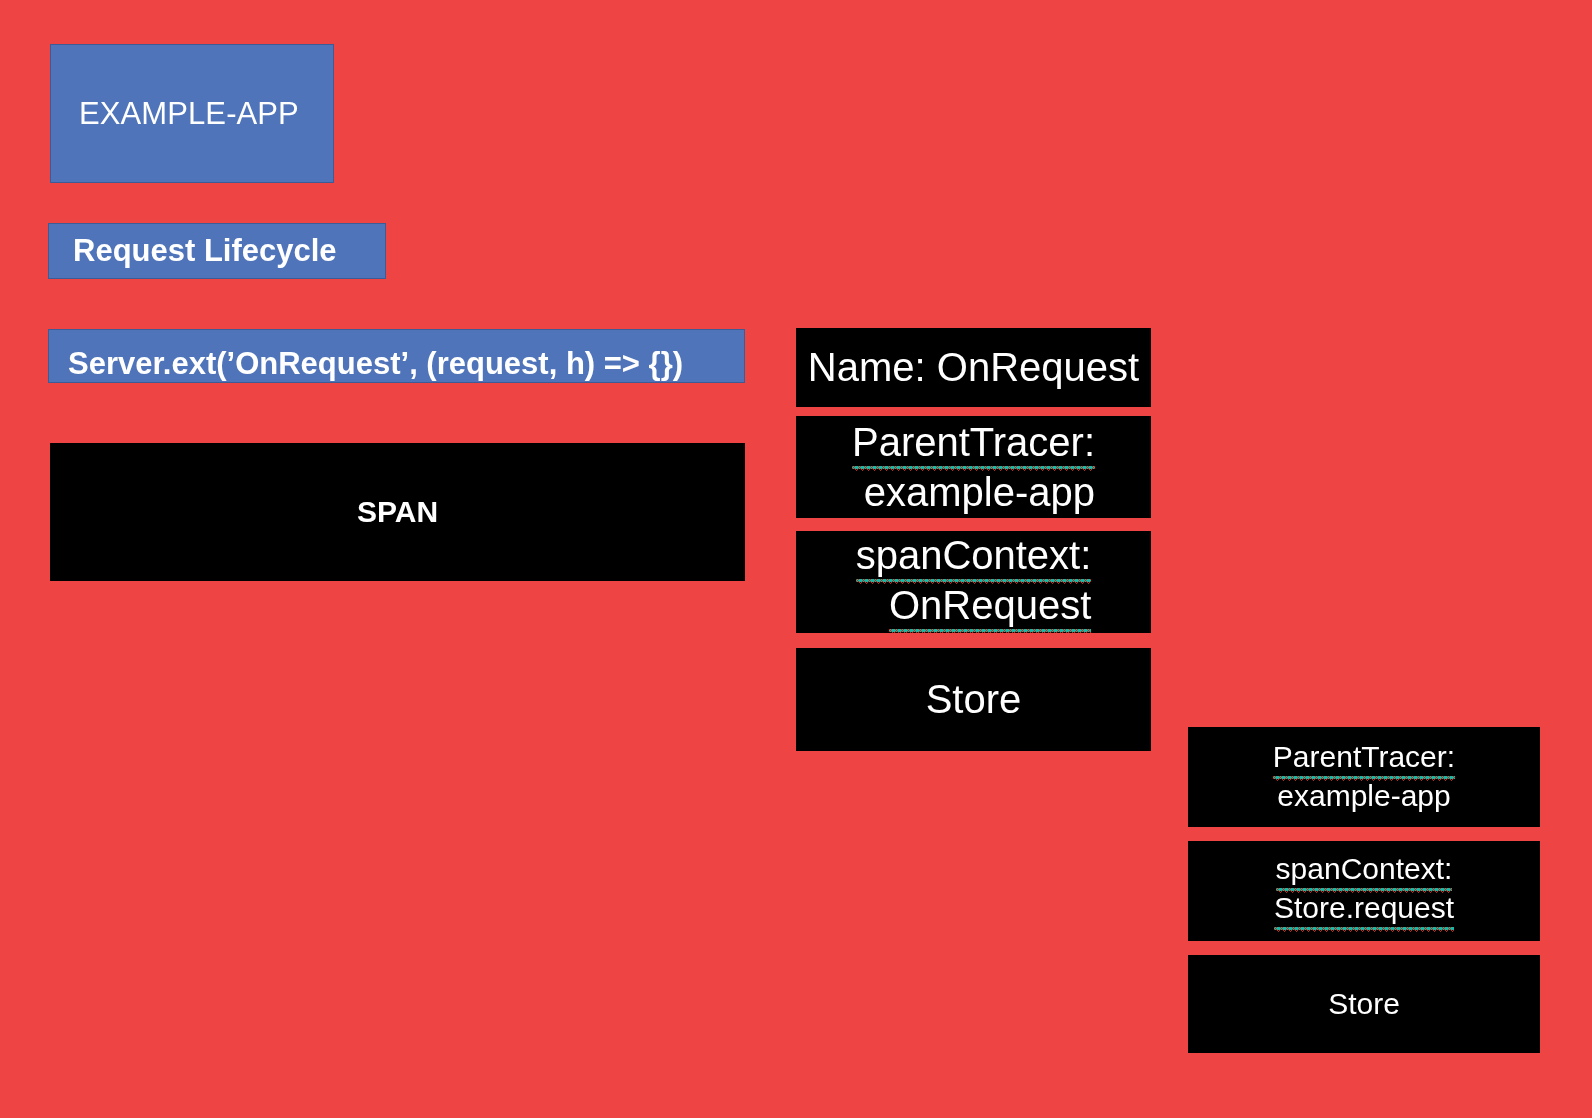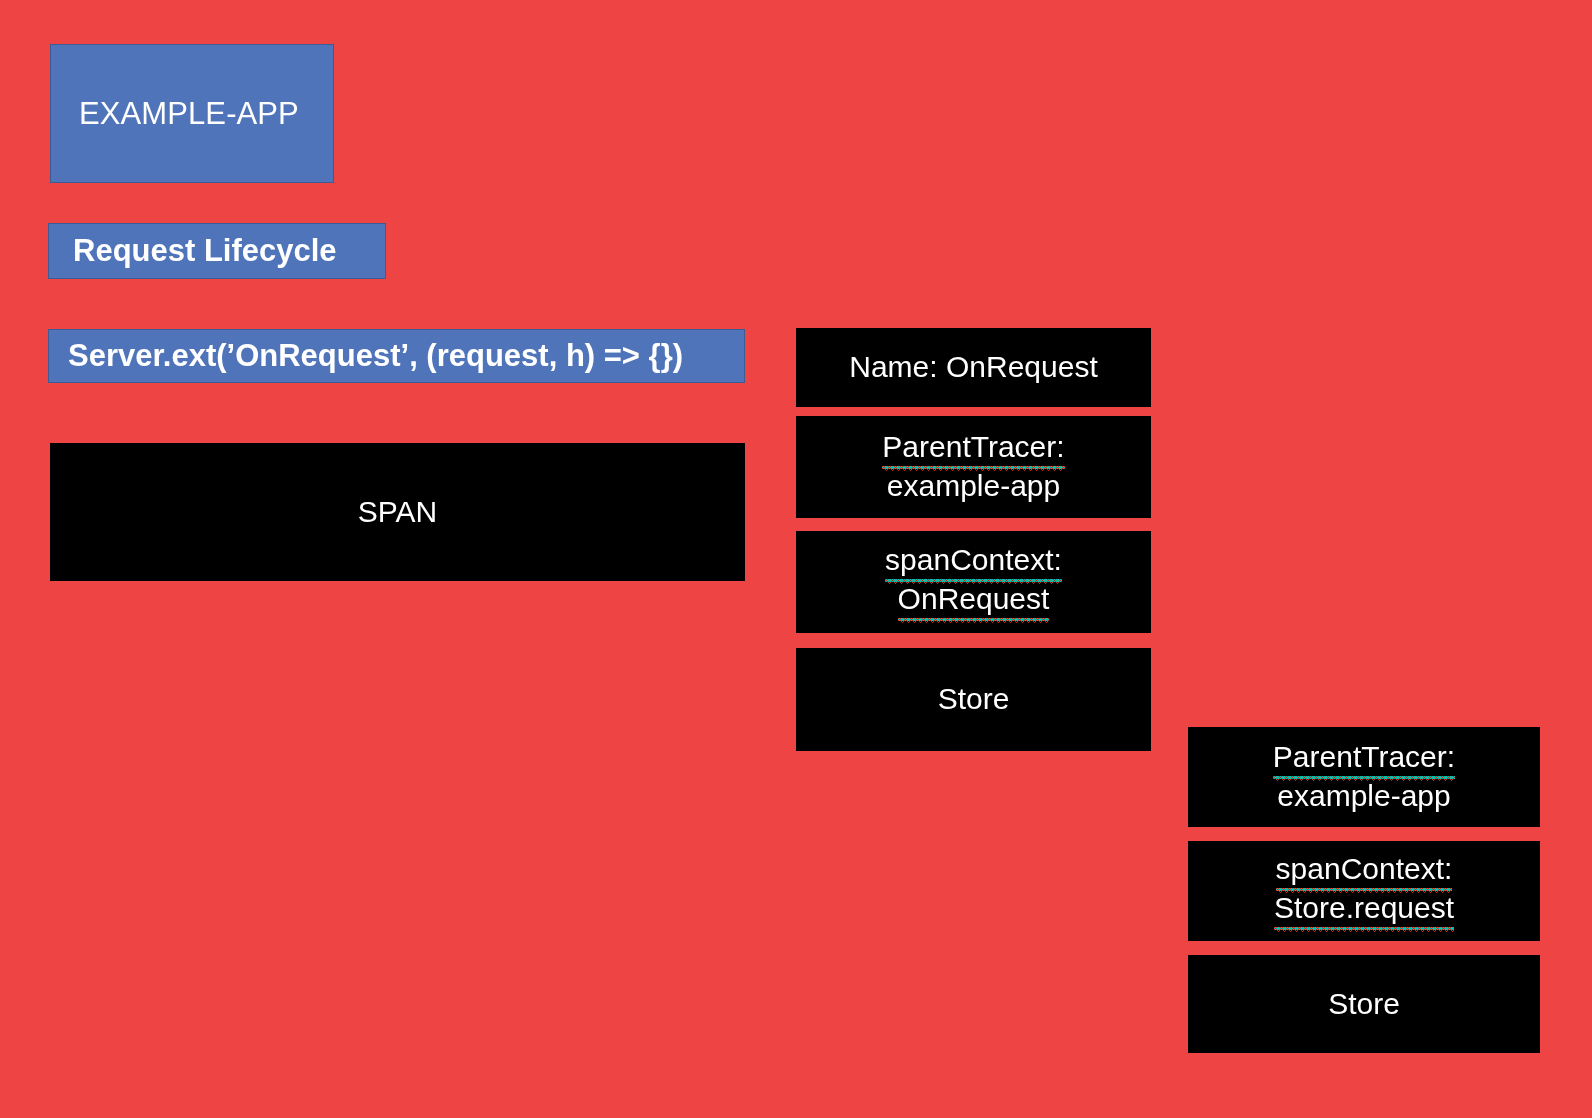--- a/index.html
+++ b/index.html
@@ -59,20 +59,21 @@
     font-size: 31px;
     font-weight: 700;
   }
 
   #box-server-ext {
     left: 48px;
     top: 329px;
     width: 697px;
     height: 54px;
     padding-left: 19px;
+    align-items: flex-end;
   }
   #box-server-ext .txt {
     font-size: 31px;
     font-weight: 700;
   }
 
   
   .black-box {
     position: absolute;
     background: #000000;
@@ -91,31 +92,31 @@
   }
 
   #box-span {
     left: 50px;
     top: 443px;
     width: 695px;
     height: 138px;
   }
   #box-span .txt {
     font-size: 30px;
-    font-weight: 400;
+    font-weight: 700;
   }
 
   
   .col-mid { left: 796px; width: 355px; }
   #mid-name        { top: 328px; height: 79px; }
   #mid-parent      { top: 416px; height: 102px; }
   #mid-context     { top: 531px; height: 102px; }
   #mid-store       { top: 648px; height: 103px; }
 
-  .col-mid .txt { font-size: 30px; }
+  .col-mid .txt { font-size: 40px; text-align: right; }
 
   
   .col-right { left: 1188px; width: 352px; }
   #right-name      { top: 641px; height: 73px; }
   #right-parent    { top: 727px; height: 100px; }
   #right-context   { top: 841px; height: 100px; }
   #right-store     { top: 955px; height: 98px; }
 
   .col-right .txt { font-size: 30px; }
 

